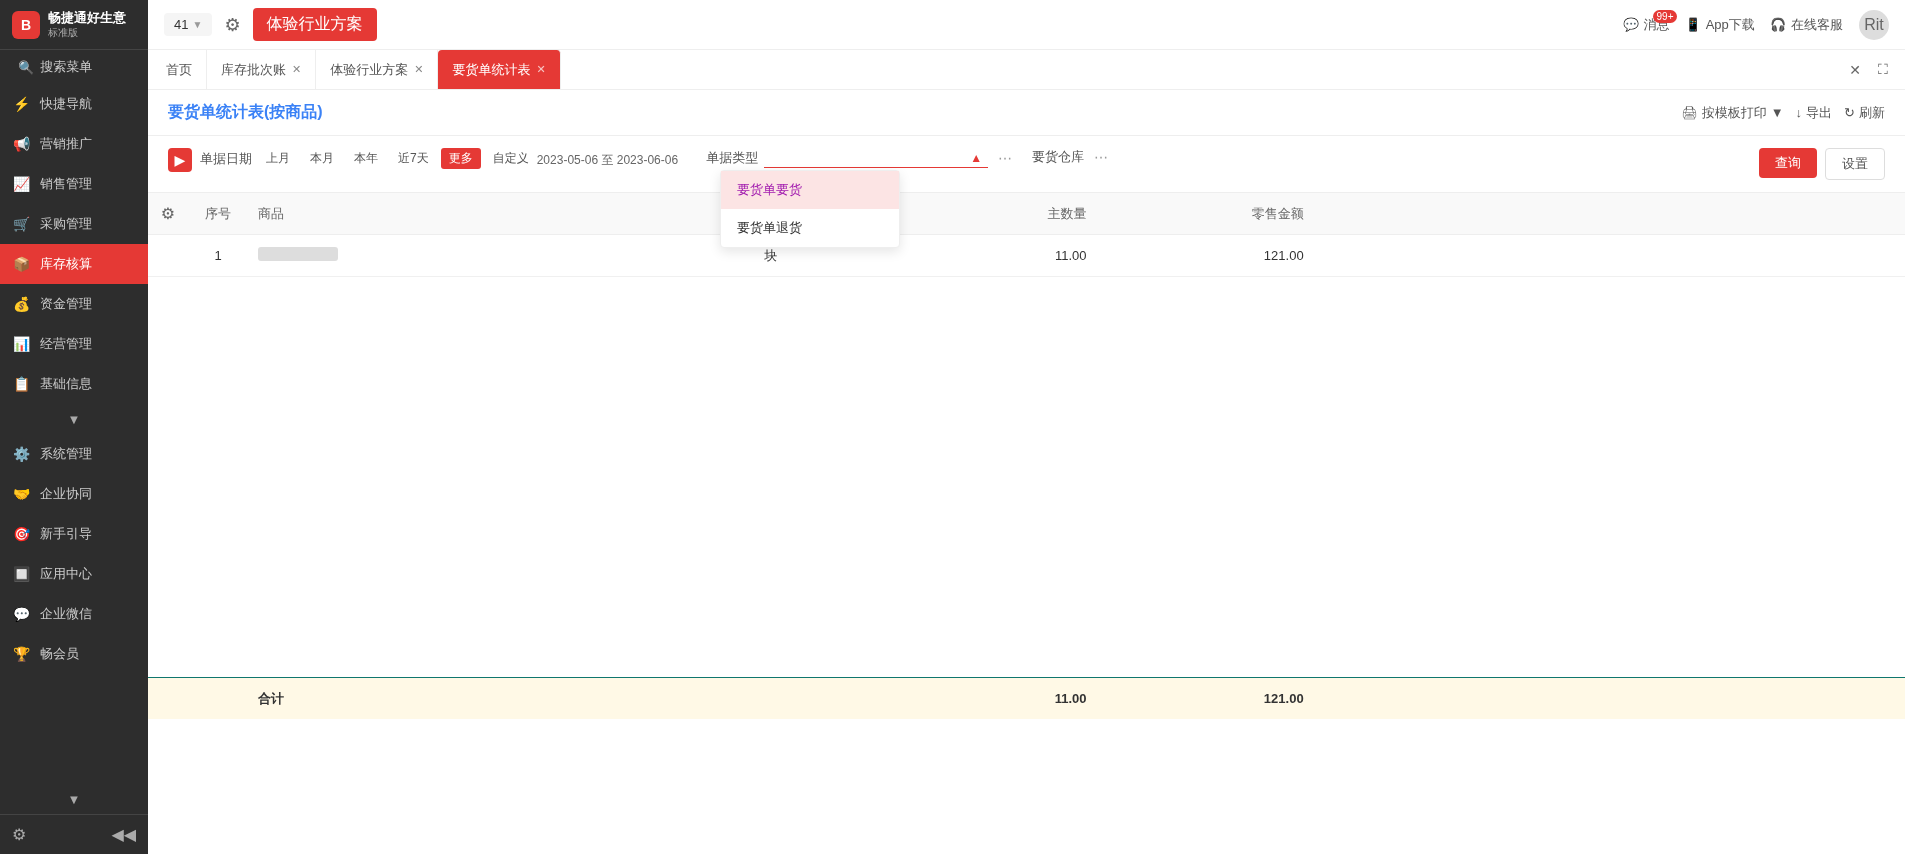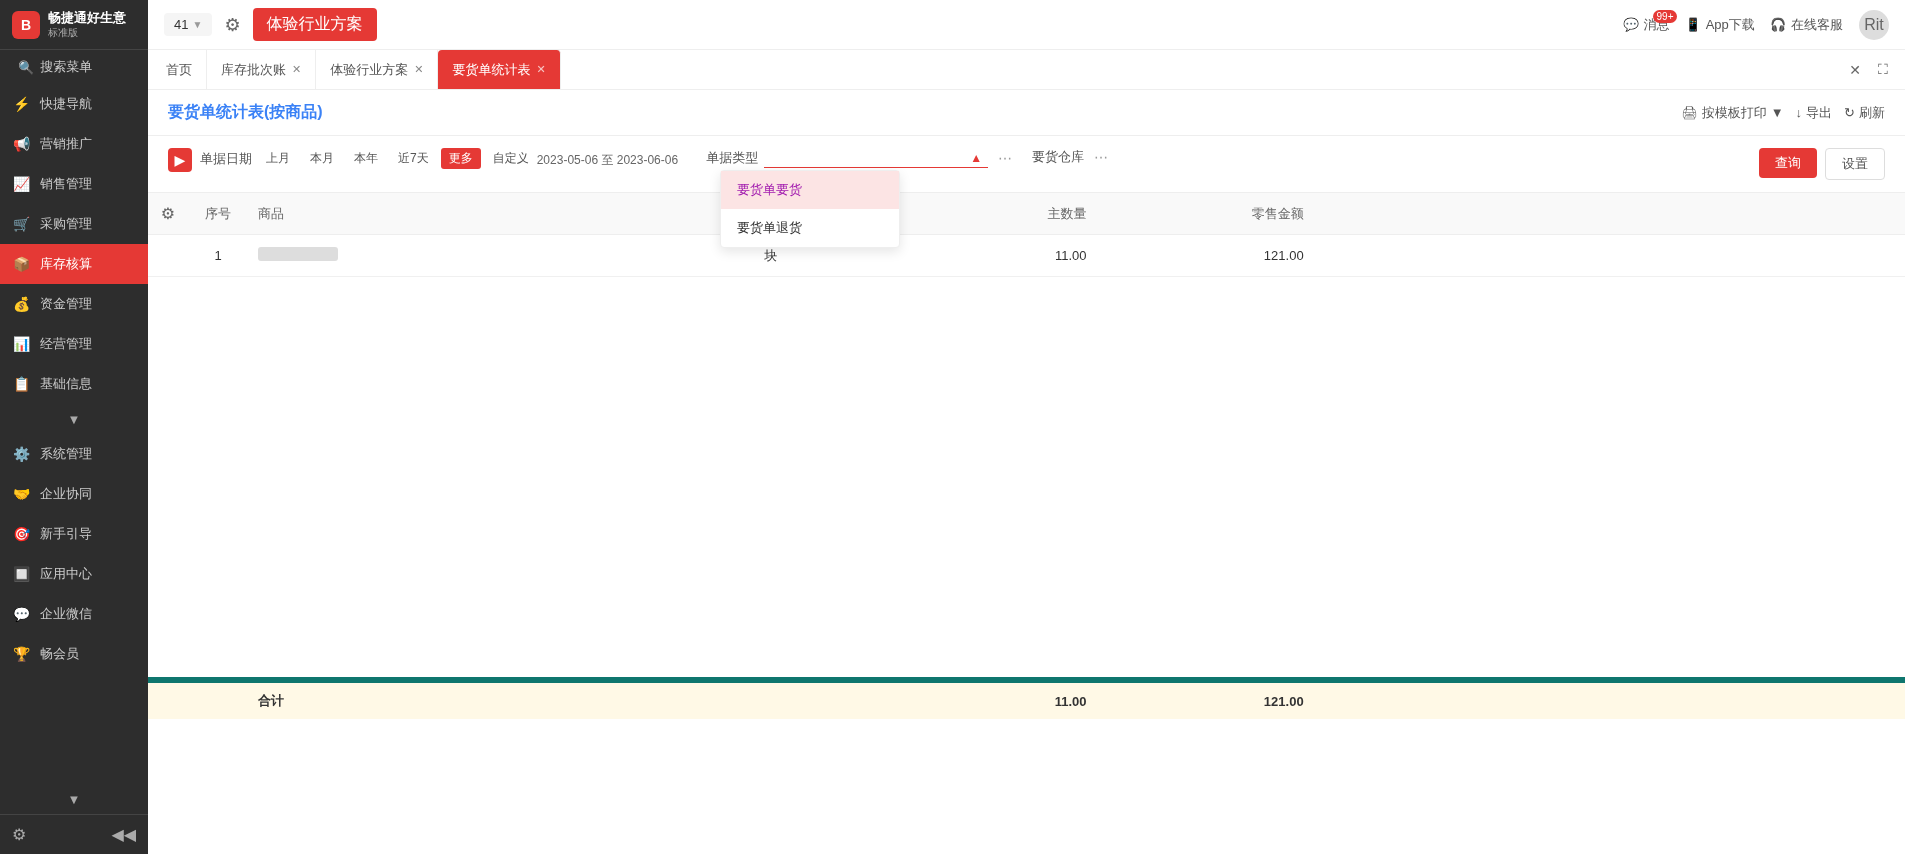--- a/index.html
+++ b/index.html
@@ -450,21 +450,21 @@
       width: 80px;
       display: inline-block;
     }
 
     
     .table-footer {
       display: flex;
       align-items: center;
       background: #fff9e6;
       height: 42px;
-      border-top: 6px solid #0f766e;
+      border-top: 1px solid #0f766e;
       font-size: 13px;
       font-weight: bold;
       color: #333;
     }
 
     
     .page-container::-webkit-scrollbar { width: 4px; }
     .page-container::-webkit-scrollbar-track { background: #f0f0f0; }
     .page-container::-webkit-scrollbar-thumb { background: #ccc; }
   </style>

